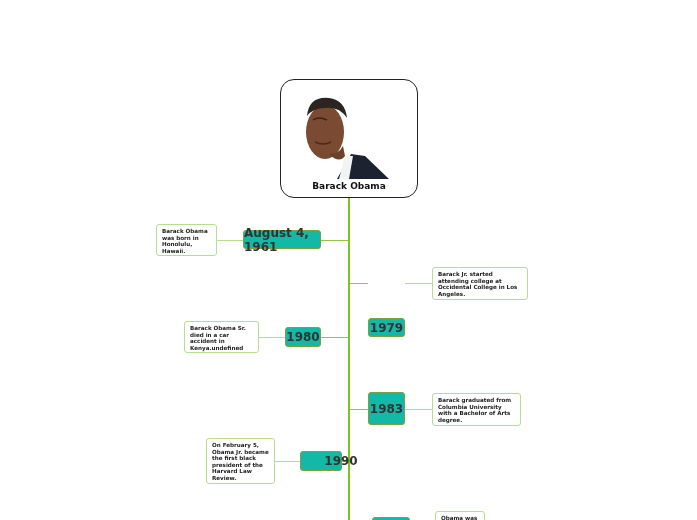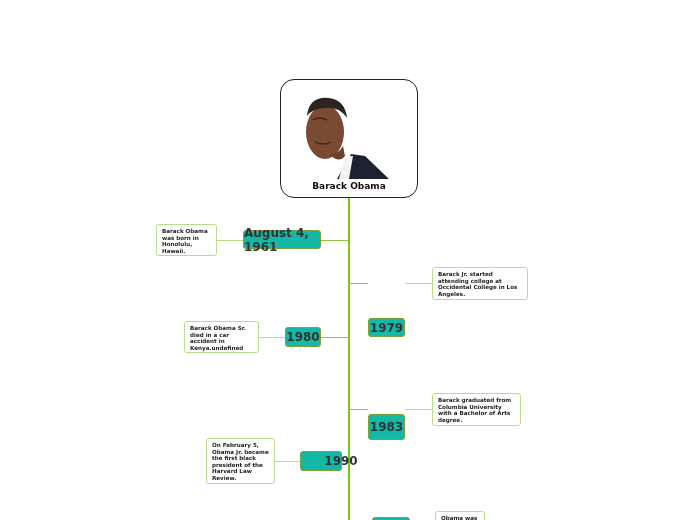--- a/index.html
+++ b/index.html
@@ -60,21 +60,21 @@
 <div class="abs date" style="left:368px; top:274px; width:37px; height:19px;margin-top:44px;">1979</div>
 <div class="abs hline light" style="left:405px; top:283px; width:27px;"></div>
 <div class="abs note" style="left:432px; top:267px; width:96px; height:33px;">Barack Jr. started attending college at Occidental College in Los Angeles.</div>
 
 <div class="abs hline" style="left:321px; top:337px; width:27px;"></div>
 <div class="abs date" style="left:285px; top:327px; width:36px; height:20px;">1980</div>
 <div class="abs hline light" style="left:258px; top:337px; width:27px;"></div>
 <div class="abs note" style="left:184px; top:321px; width:75px; height:32px;">Barack Obama Sr. died in a car accident in Kenya.undefined</div>
 
 <div class="abs hline" style="left:350px; top:409px; width:18px;"></div>
-<div class="abs date" style="left:368px; top:414px; width:37px; height:26px;">1983</div>
+<div class="abs date" style="left:368px; top:392px; width:37px; height:33px;">1983</div>
 <div class="abs hline light" style="left:405px; top:409px; width:27px;"></div>
 <div class="abs note" style="left:432px; top:393px; width:89px; height:33px;">Barack graduated from Columbia University with a Bachelor of Arts degree.</div>
 
 <div class="abs hline" style="left:337px; top:461px; width:11px;"></div>
 <div class="abs date" style="left:300px; top:451px; width:37px; height:20px;padding-left:40px;">1990</div>
 <div class="abs hline light" style="left:274px; top:461px; width:26px;"></div>
 <div class="abs note" style="left:206px; top:438px; width:69px; height:46px;">On February 5, Obama Jr. became the first black president of the Harvard Law Review.</div>
 
 <div class="abs date" style="left:372px; top:517px; width:38px; height:19px;"></div>
 <div class="abs note" style="left:435px; top:511px; width:50px; height:20px;">Obama was</div>

